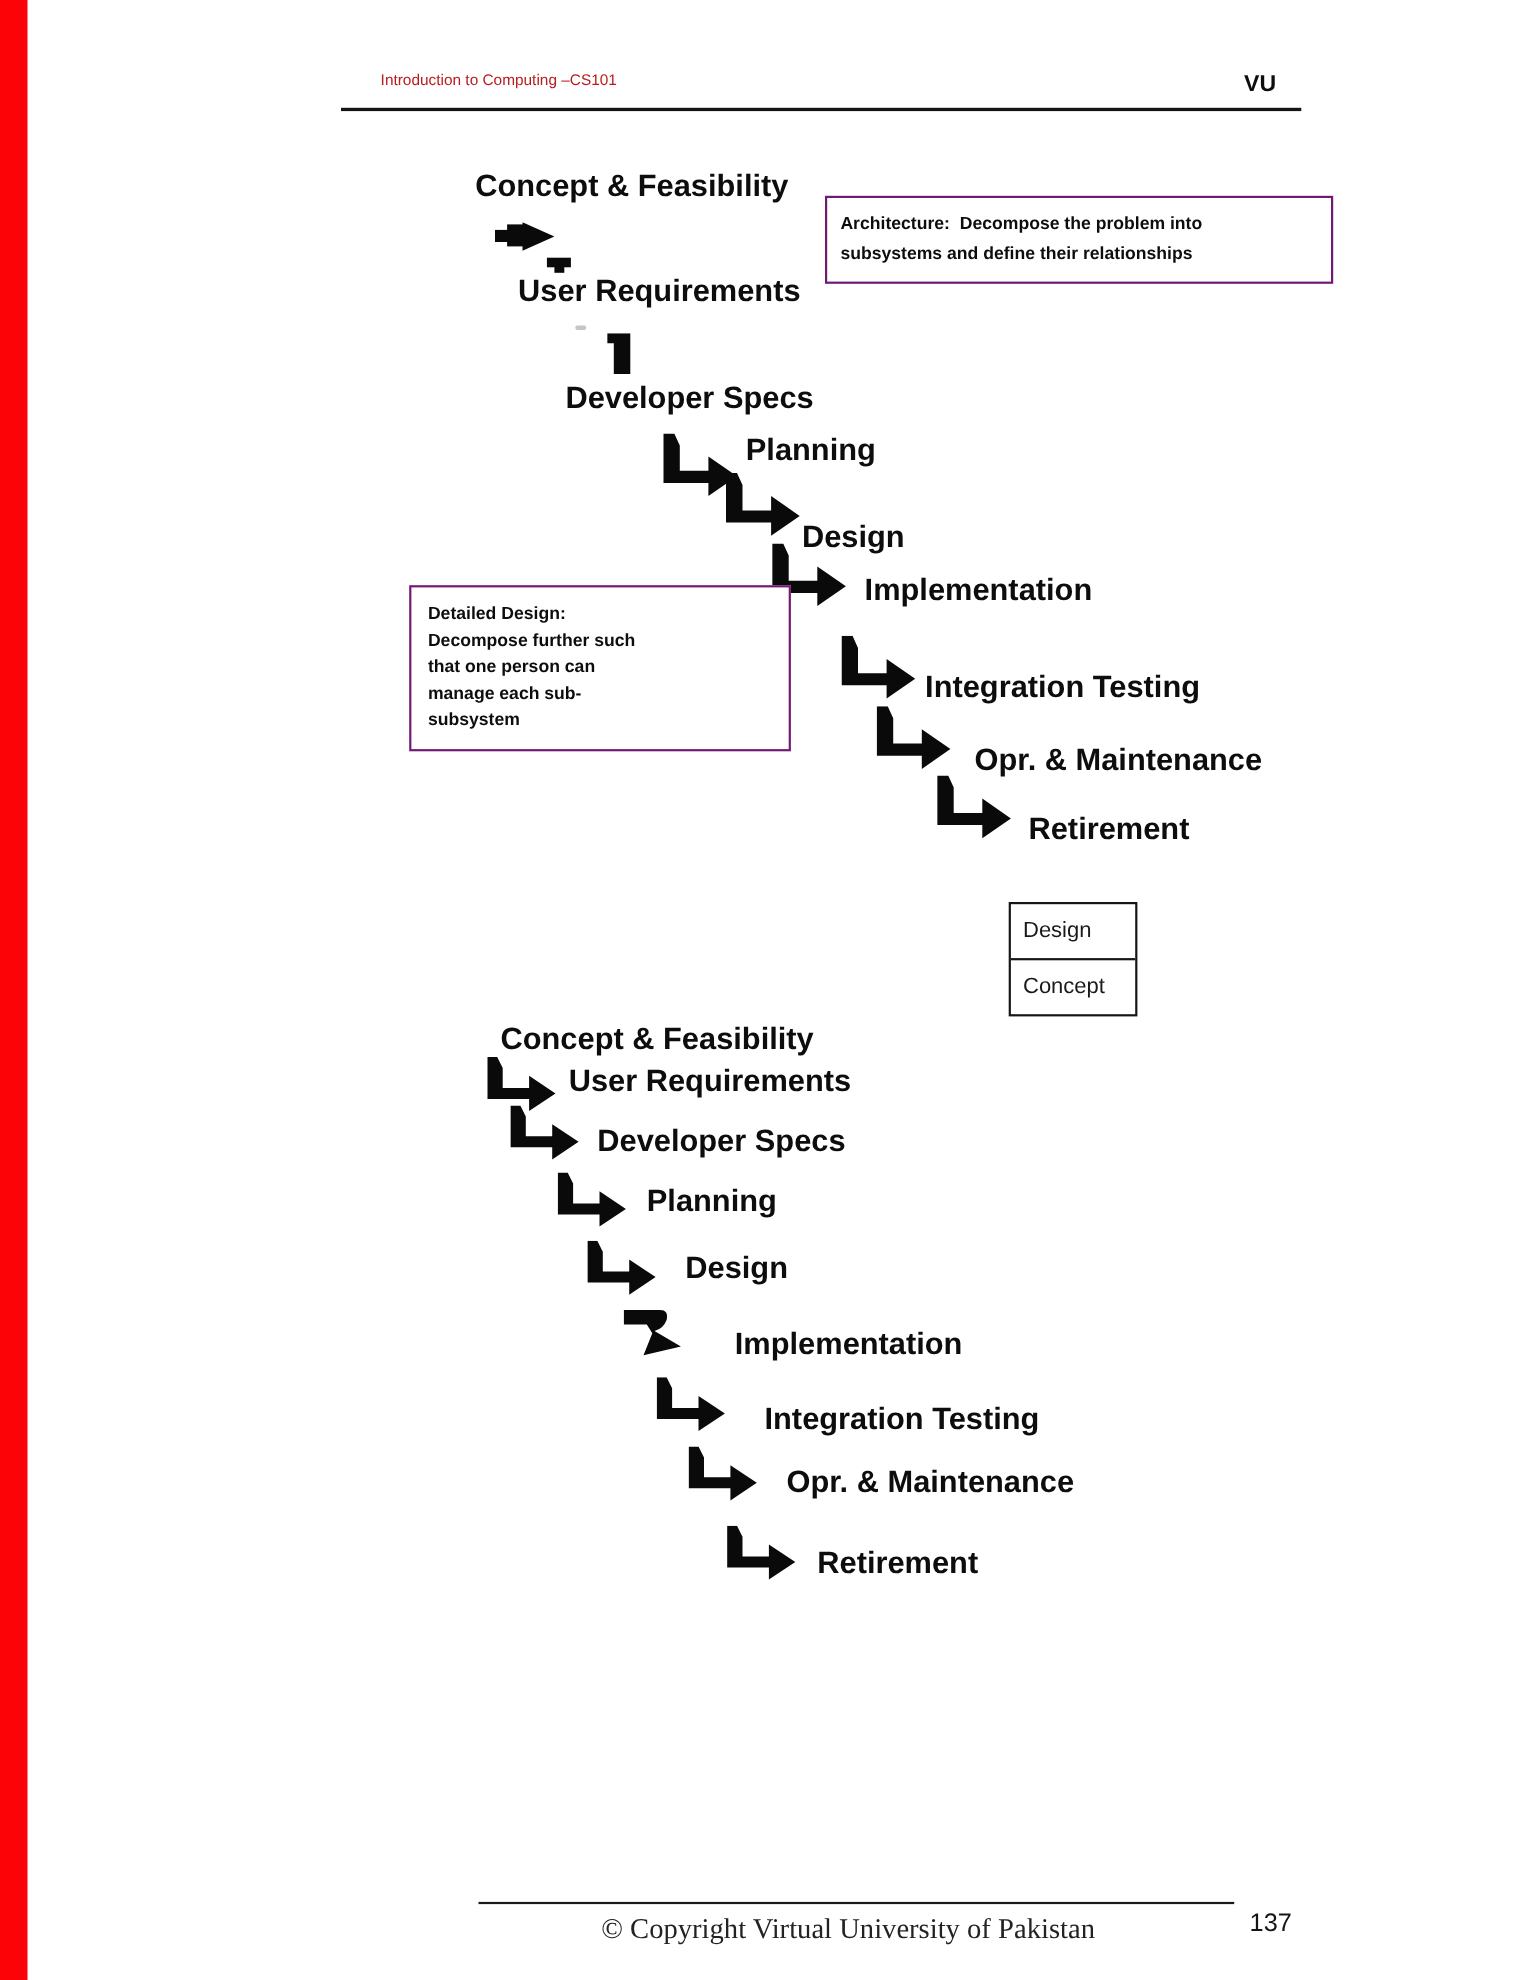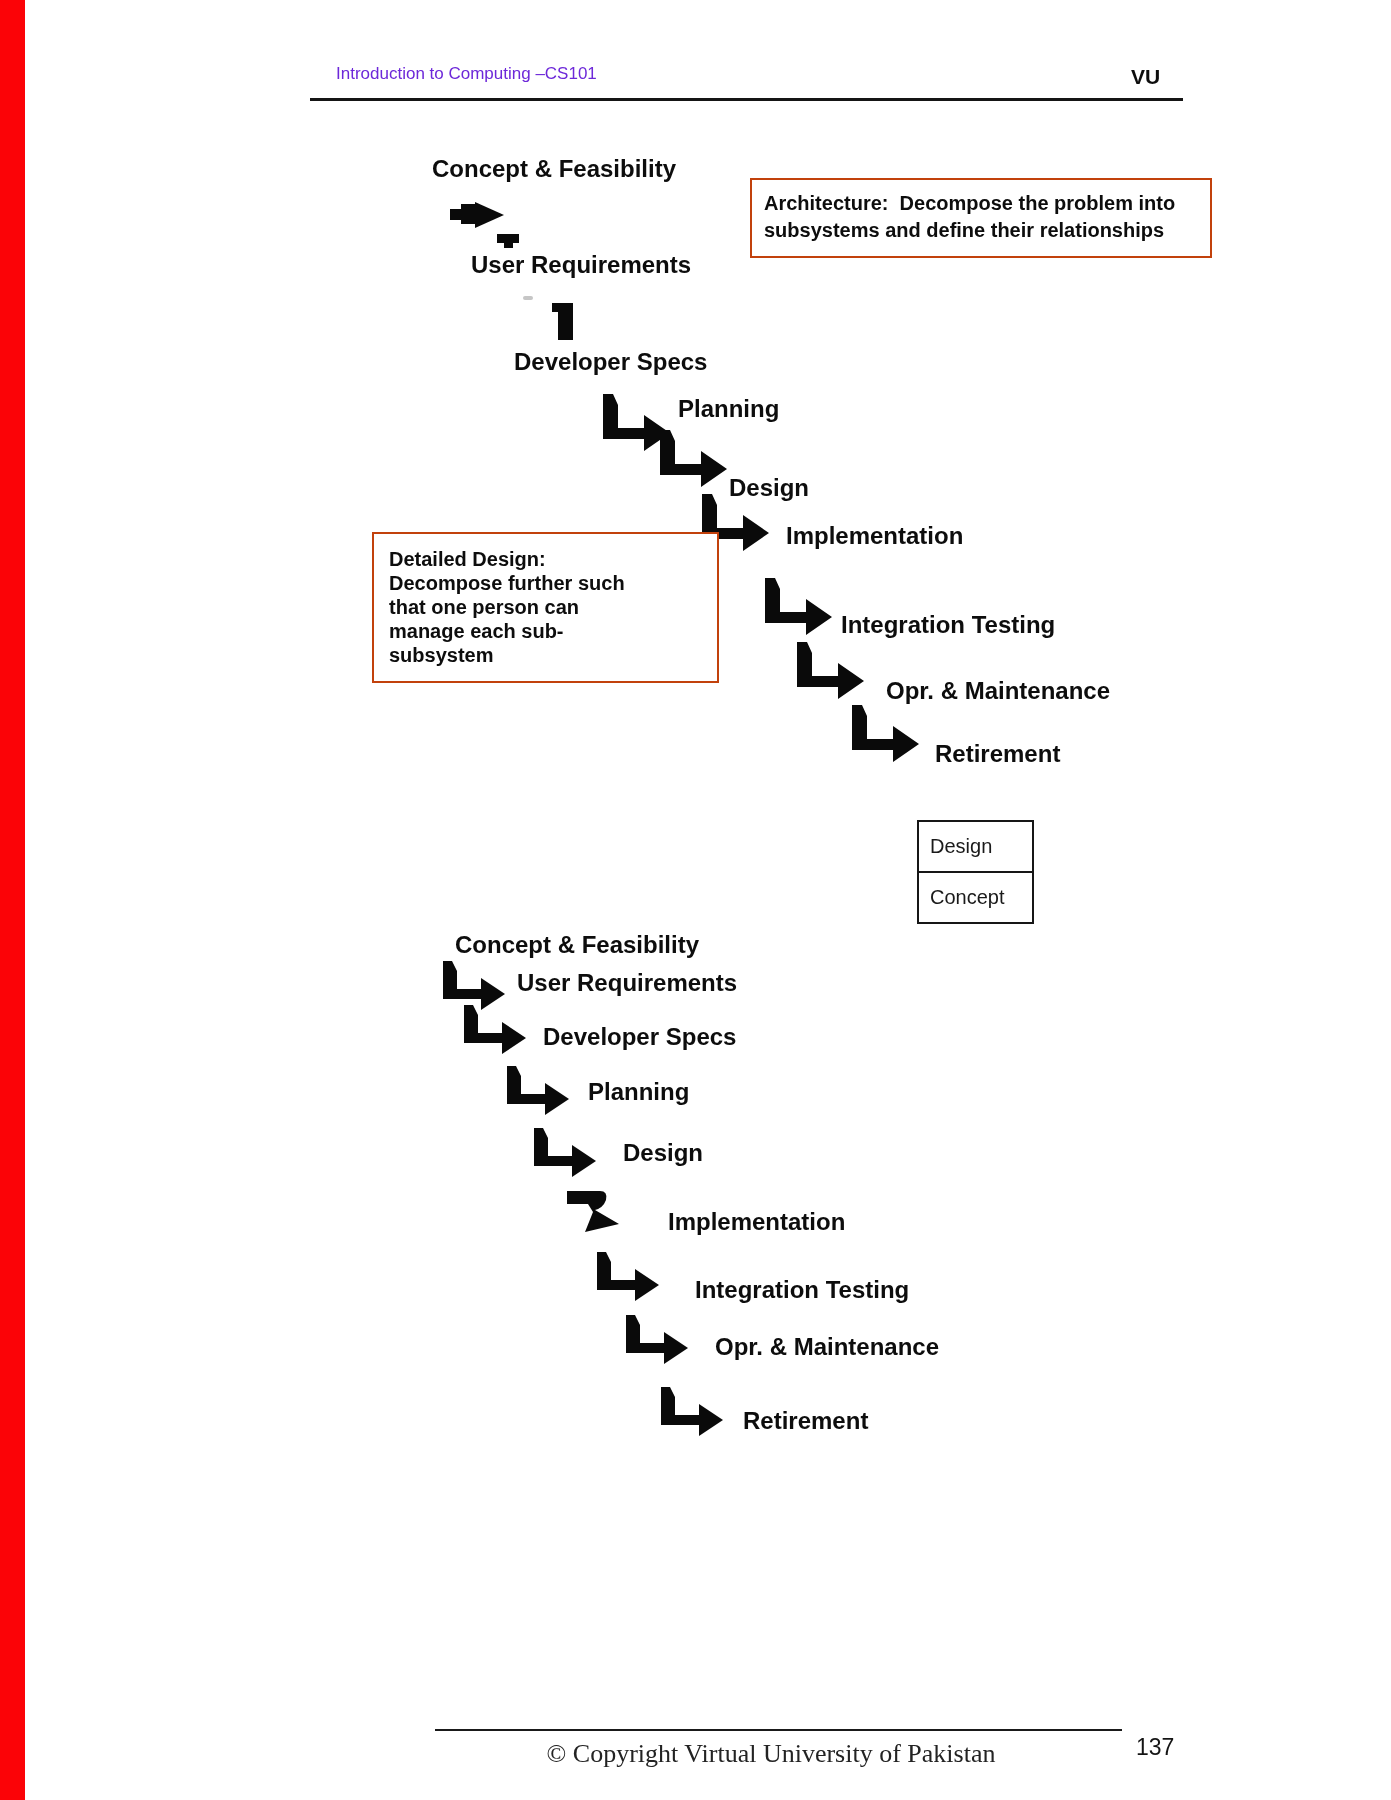--- a/index.html
+++ b/index.html
@@ -8,38 +8,38 @@
     width:1391px;height:1800px;
     background:#ffffff;
     font-family:"Liberation Sans",sans-serif;
     color:#111;
     overflow:hidden;
   }
   .abs{position:absolute;}
   
   #accent-stripe{left:0;top:0;width:25px;height:1800px;background:#fb0307;}
   
-  #header-title{left:336px;top:64px;font-size:17px;color:#6d28d9;white-space:nowrap;}
+  #header-title{left:346px;top:64px;font-size:14px;color:#b91c1c;white-space:nowrap;}
   #vu-logo{left:1131px;top:65px;font-size:21px;font-weight:bold;color:#0d0d0d;}
   #header-rule{left:310px;top:98px;width:873px;height:3px;background:#151515;}
   
   .stage-label{
     position:absolute;
-    font-size:24px;font-weight:bold;line-height:22px;
+    font-size:28px;font-weight:bold;line-height:22px;
     color:#0d0d0d;white-space:nowrap;
   }
   .arrow{position:absolute;}
   .arrow svg{display:block;}
   .ink{fill:#0a0a0a;}
   
   .note-box{
     position:absolute;
-    border:2px solid #c2410c;
+    border:2px solid #701a75;
     background:#ffffff;
-    font-size:20px;font-weight:bold;
+    font-size:16px;font-weight:bold;
     white-space:pre-wrap;
     color:#0d0d0d;
     box-sizing:border-box;
   }
   #architecture-box{left:750px;top:178px;width:462px;height:80px;padding:10px 12px;line-height:27px;}
   #detailed-design-box{left:372px;top:532px;width:347px;height:151px;padding:13px 15px;line-height:24px;}
   
   #design-coding-box{
     position:absolute;left:917px;top:820px;width:117px;height:104px;
     border:2px solid #161616;box-sizing:border-box;background:#fff;

